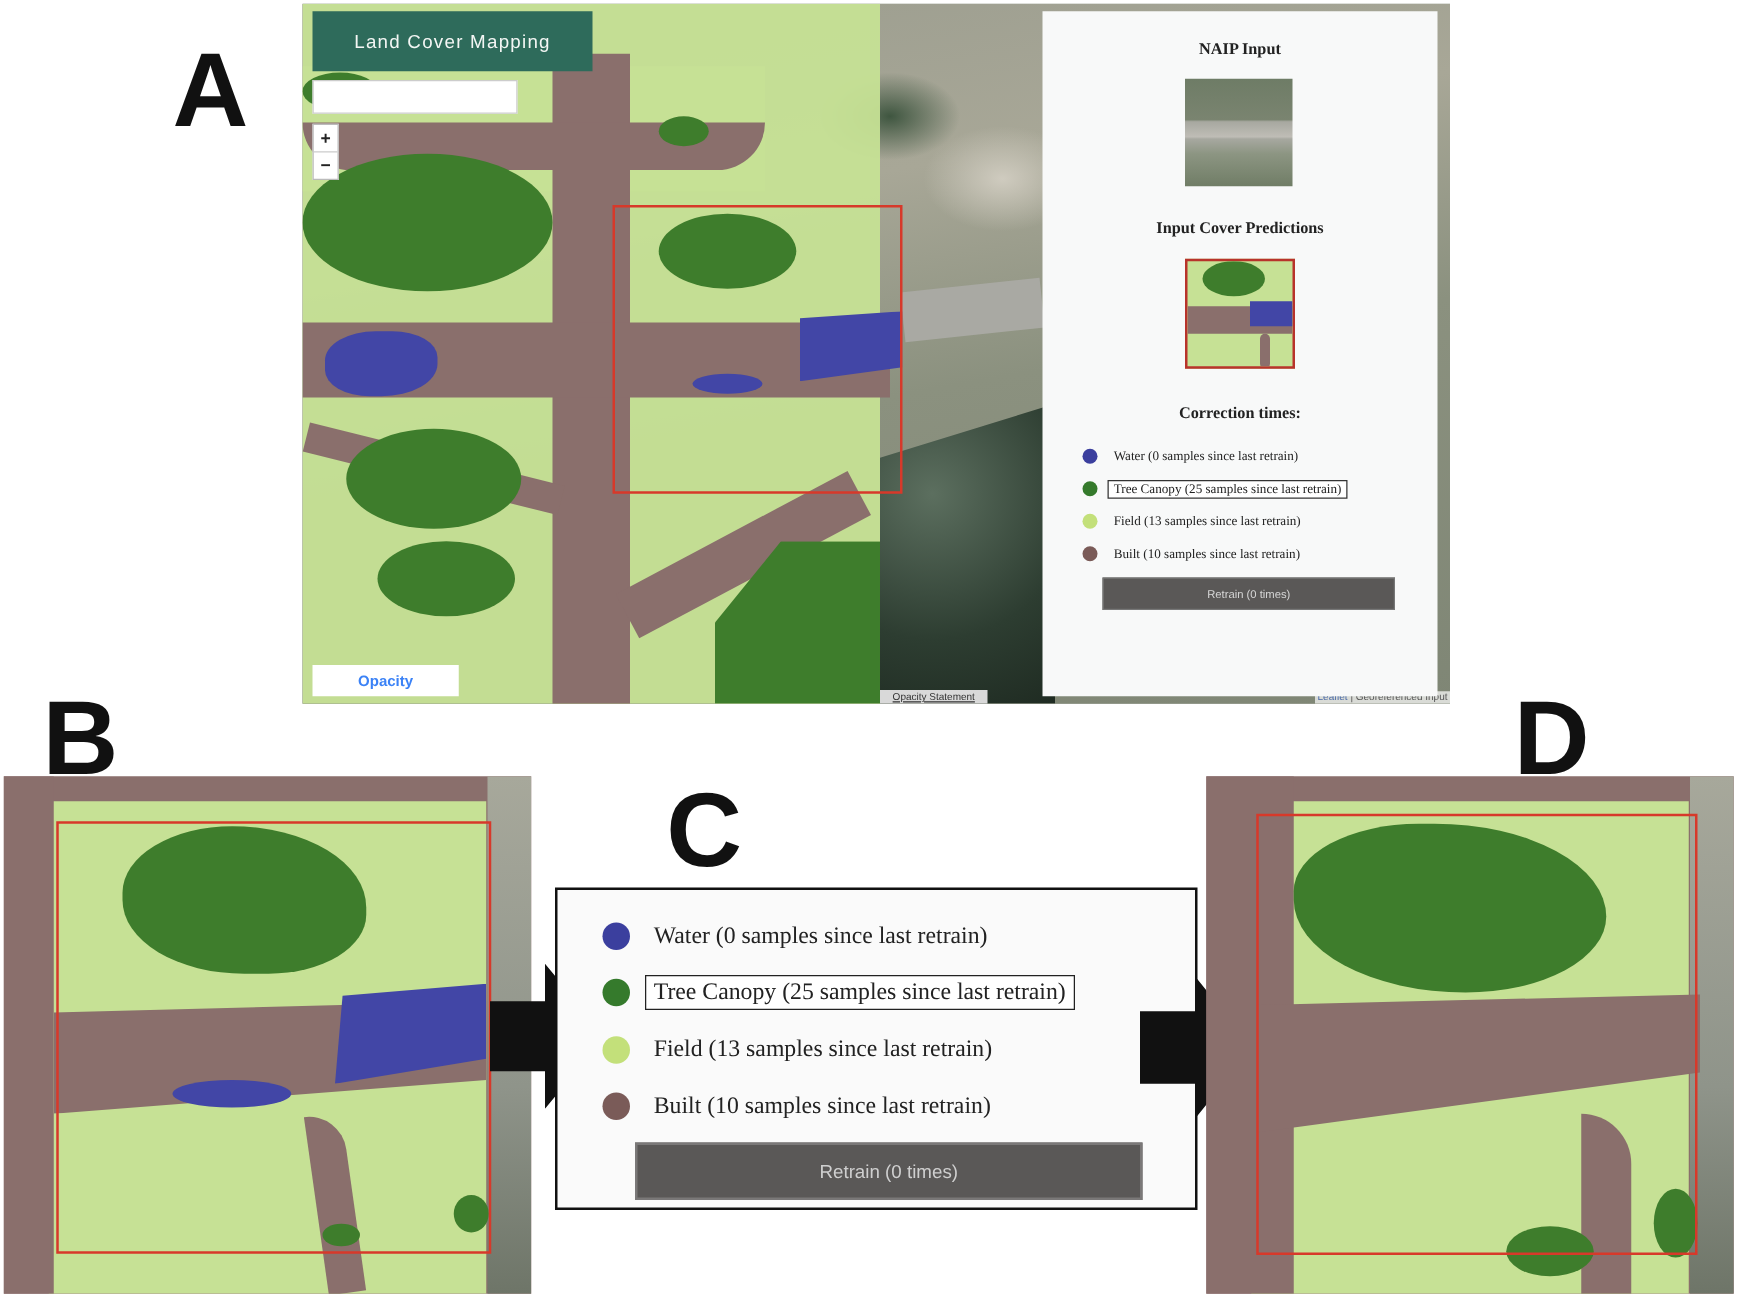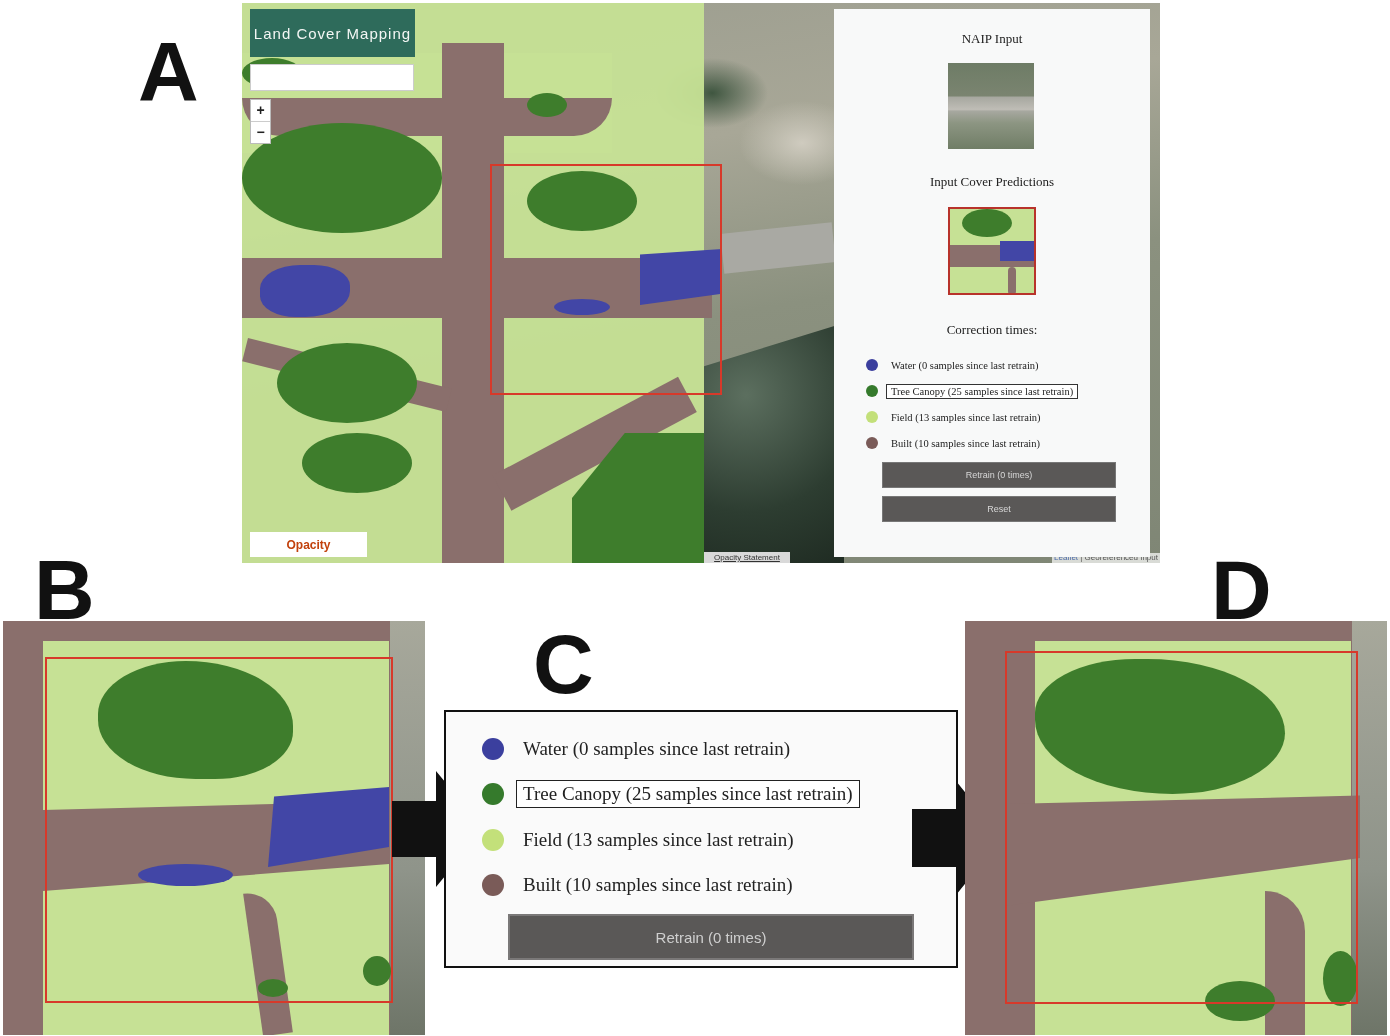--- a/index.html
+++ b/index.html
@@ -22,35 +22,35 @@
   .overlay { position:absolute; left:0; top:0; width:462px; height:560px; background:#c6e195; opacity:.95; }
   .overlay-top { position:absolute; left:0; top:50px; width:370px; height:110px; background:#c6e195; }
   .blob { position:absolute; border-radius:50%; }
   .built { background:#8a6f6c; }
   .tree { background:#3e7d2c; }
   .field { background:#c6e195; }
   .water { background:#4246a6; }
 
   .red-box { position:absolute; border:2px solid #d7392a; box-sizing:border-box; }
 
-  .title-bar { position:absolute; left:8px; top:6px; width:165px; height:48px; background:#2e6b5b; color:#f3f6f4;
+  .title-bar { position:absolute; left:8px; top:6px; width:224px; height:48px; background:#2e6b5b; color:#f3f6f4;
     font-size:15px; letter-spacing:1px; display:flex; align-items:center; justify-content:center; }
   .search-box { position:absolute; left:8px; top:61px; width:164px; height:27px; background:#fff; border:1px solid #ccc; box-sizing:border-box; }
   .zoom-ctl { position:absolute; left:8px; top:96px; width:21px; background:#fff; border:1px solid #bbb; box-sizing:border-box; }
   .zoom-ctl div { height:21px; line-height:21px; text-align:center; font-weight:bold; font-size:14px; color:#222; }
   .zoom-ctl div + div { border-top:1px solid #ccc; }
-  .opacity-btn { position:absolute; left:8px; top:529px; width:117px; height:25px; background:#fff; font-size:12px; font-weight:bold; color:#c2410c;
+  .opacity-btn { position:absolute; left:8px; top:529px; width:117px; height:25px; background:#fff; font-size:12px; font-weight:bold; color:#3b82f6;
     display:flex; align-items:center; justify-content:center; }
   .privacy { position:absolute; left:462px; top:549px; width:86px; height:11px; background:#d9d9d9; font-size:8px; color:#333;
     text-align:center; line-height:11px; text-decoration:underline; }
   .attribution { position:absolute; right:0; top:550px; font-size:8px; color:#555; background:rgba(255,255,255,.7); padding:0 2px; line-height:10px; }
   .attribution .lnk { color:#4a6aa8; }
 
   .side { position:absolute; left:592px; top:6px; width:316px; height:548px; background:#f8f9f9; font-family:"Liberation Serif", serif; color:#222; }
-  .side h3 { margin:0; font-size:13px; font-weight:normal; text-align:center; position:absolute; left:0; right:0; }
+  .side h3 { margin:0; font-size:13px; font-weight:bold; text-align:center; position:absolute; left:0; right:0; }
   .thumb-naip { position:absolute; left:114px; top:54px; width:86px; height:86px;
     background: linear-gradient(180deg,#6e7c66 0%, #7a8470 38%, #a7a8a0 40%, #bfbdb6 54%, #a7a8a0 56%, #8c9582 70%, #707d66 100%); }
   .thumb-pred { position:absolute; left:114px; top:198px; width:88px; height:88px; border:2px solid #b8332b; box-sizing:border-box; overflow:hidden; background:#c6e195; }
   .legend { position:absolute; left:32px; top:343px; font-size:10.5px; }
   .leg-row { display:flex; align-items:center; height:26px; }
   .dot { width:12px; height:12px; border-radius:50%; margin-right:8px; flex:none; }
   .leg-label { padding:1px 4px; border:1px solid transparent; }
   .leg-label.selected { border-color:#333; background:#fff; }
   .side-btn { position:absolute; left:48px; width:234px; height:26px; background:#5a5857; color:#d7d7d7; font-family:"Liberation Sans", sans-serif;
     font-size:9px; display:flex; align-items:center; justify-content:center; border:1px solid #777; box-sizing:border-box; }
@@ -144,21 +144,20 @@
       <div class="leg-row">
         <span class="dot" style="background:#c3e07a"></span>
         <span class="leg-label">Field (13 samples since last retrain)</span>
       </div>
       <div class="leg-row">
         <span class="dot" style="background:#7a5b58"></span>
         <span class="leg-label">Built (10 samples since last retrain)</span>
       </div>
     </div>
     <div class="side-btn" style="top:453px;">Retrain (0 times)</div>
-    <div class="side-btn" style="top:487px;">Reset</div>
   </div>
 </div>
 
 <div class="zoomed" style="left:3px;top:621px;">
   <div class="sat-right"></div>
   <div class="field" style="position:absolute;left:36px;top:20px;width:350px;height:394px;"></div>
   <div class="built" style="position:absolute;left:0;top:0;width:40px;height:414px;"></div>
   <div class="blob tree" style="left:95px;top:40px;width:195px;height:118px;border-radius:45% 55% 40% 50%;"></div>
   <div class="built" style="position:absolute;left:40px;top:180px;width:346px;height:90px;clip-path:polygon(0 10%,100% 0,100% 70%,0 100%);"></div>
   <div class="water" style="position:absolute;left:265px;top:166px;width:121px;height:80px;clip-path:polygon(5% 12%,100% 0,100% 75%,0 100%);"></div>

